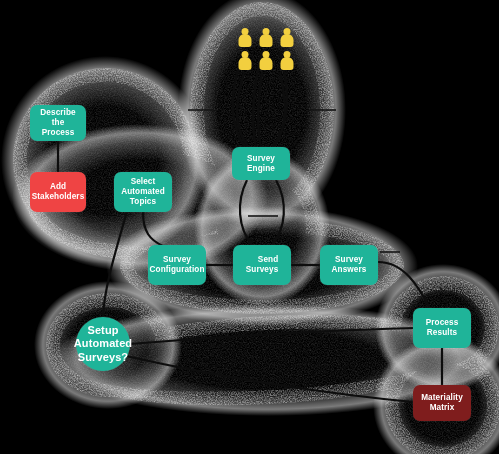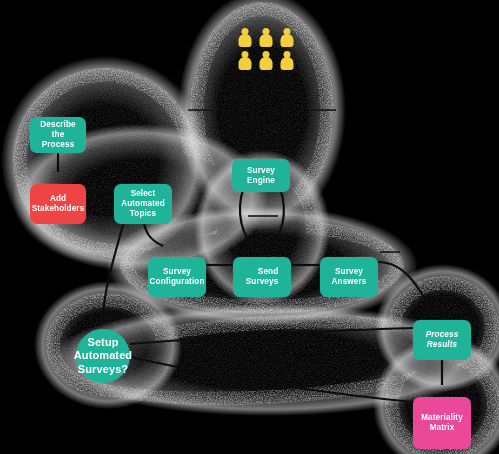--- a/index.html
+++ b/index.html
@@ -68,21 +68,20 @@
     justify-content: center;
     text-align: center;
     font-weight: bold;
     font-size: 8.2px;
     line-height: 1.22;
     letter-spacing: 0.1px;
     box-sizing: border-box;
     padding: 2px 20px;
     box-shadow: 0 0 0 0.5px rgba(255,255,255,0.08);
     white-space: pre-line;
-    margin-top: 12px;
   }
   .node.circle {
     border-radius: 50%;
     font-size: 11px;
   }
   
   #user-grid {
     position: absolute;
     display: grid;
     grid-template-columns: repeat(3, 1fr);
@@ -259,19 +258,19 @@
     <div class="node" style="left: 232px; top: 147px; width: 58px; height: 33px; background: rgb(31, 180, 153); color: rgb(255, 255, 255);">Survey Engine</div>
     <div class="node" style="left: 148px; top: 245px; width: 58px; height: 40px; background: rgb(31, 180, 153); color: rgb(255, 255, 255);">Survey
 Configuration</div>
     <div class="node" style="left: 233px; top: 245px; width: 58px; height: 40px; background: rgb(31, 180, 153); color: rgb(255, 255, 255); text-align: right;">Send
 Surveys</div>
     <div class="node" style="left: 320px; top: 245px; width: 58px; height: 40px; background: rgb(31, 180, 153); color: rgb(255, 255, 255);">Survey
 Answers</div>
     <div class="node circle" style="left: 76px; top: 317px; width: 54px; height: 54px; background: rgb(31, 180, 153); color: rgb(255, 255, 255);">Setup
 Automated
 Surveys?</div>
-    <div class="node" style="left: 413px; top: 308px; width: 58px; height: 40px; background: rgb(31, 180, 153); color: rgb(255, 255, 255); font-style: italic;">Process
+    <div class="node" style="left: 413px; top: 308px; width: 58px; height: 40px; background: rgb(31, 180, 153); color: rgb(255, 255, 255);">Process
 Results</div>
-    <div class="node" style="left: 413px; top: 385px; width: 58px; height: 52px; background: #ec4899; color: rgb(255, 255, 255);">Materiality
+    <div class="node" style="left: 413px; top: 385px; width: 58px; height: 36px; background: #7f1d1d; color: rgb(255, 255, 255);">Materiality
 Matrix</div>
   </div>
 
 </div>
 
 </body></html>

